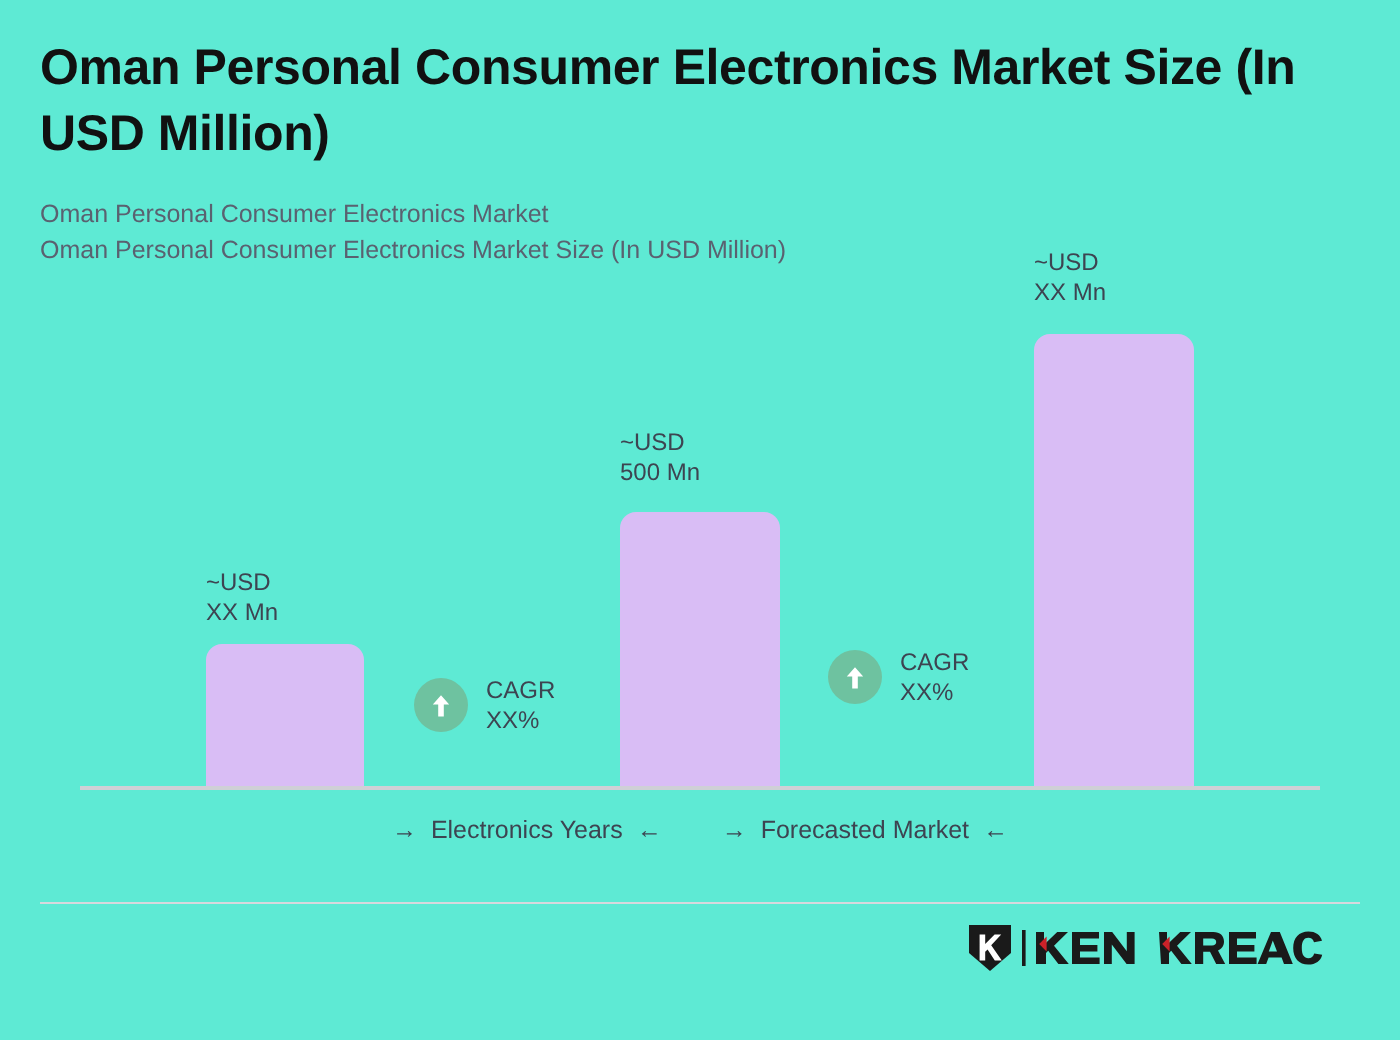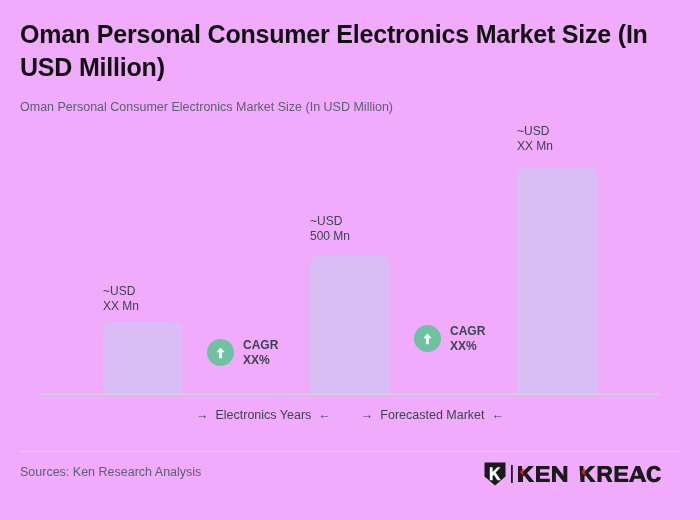--- a/index.html
+++ b/index.html
@@ -12,21 +12,21 @@
     background: #ffffff;
     font-family: "Liberation Sans", sans-serif;
     color: #3d4451;
     overflow: hidden;
   }
 
   #page {
     position: relative;
     width: 700px;
     height: 520px;
-    background: #f0abfc;
+    background: #5eead4;
   }
 
   
   .header {
     position: absolute;
     left: 20px;
     top: 18px;
     width: 650px;
   }
   .chart-title {
@@ -89,21 +89,20 @@
     color: #3d4451;
     white-space: pre-line;
   }
 
   
   .cagr {
     position: absolute;
     display: flex;
     align-items: center;
     gap: 9px;
-    font-weight: bold;
   }
   .cagr-circle {
     width: 27px;
     height: 27px;
     border-radius: 50%;
     background: #6ec2a0;
     display: flex;
     align-items: center;
     justify-content: center;
     flex: 0 0 auto;
@@ -170,20 +169,21 @@
 </head>
 <body>
 
 <div id="page">
 
   <div class="header">
     <h1 class="chart-title">Oman Personal Consumer Electronics Market Size (In USD Million)</h1>
   </div>
 
   <div class="subtitle-block">
+    <div class="subtitle-line">Oman Personal Consumer Electronics Market</div>
     <div class="subtitle-line">Oman Personal Consumer Electronics Market Size (In USD Million)</div>
   </div>
 
   <div class="plot">
 
     <div class="bar-wrap">
       <div class="bar" style="left:103px; width:79px; height:71px;"></div>
       <div class="bar" style="left:310px; width:80px; height:137px;"></div>
       <div class="bar" style="left:517px; width:80px; height:226px;"></div>
     </div>
@@ -225,21 +225,20 @@
       </div>
       <div class="period">
         <span class="arrow">→</span>
         <span>Forecasted Market</span>
         <span class="arrow">←</span>
       </div>
     </div>
   </div>
 
   <div class="footer-rule"></div>
-  <div class="sources">Sources: Ken Research Analysis</div>
 
   <div class="logo">
     <svg class="logo-mark" width="24" height="26" viewBox="0 0 24 26" aria-hidden="true">
       <path d="M1.5 1.5 H22.5 V15.5 L12 24.5 L1.5 15.5 Z" fill="#1a1a1a"></path>
       <path d="M6.8 6.2 H9.6 V11.0 L14.3 6.2 H17.6 L12.6 11.6 L17.9 19.2 H14.4 L10.8 13.7 L9.6 14.9 V19.2 H6.8 Z" fill="#ffffff"></path>
     </svg>
     <svg class="logo-word" width="152" height="20" viewBox="0 0 152 20" aria-hidden="true">
       <rect x="0" y="1" width="1.8" height="18" fill="#1a1a1a"></rect>
       <path d="M7 2 h4 v6.4 L17.6 2 h5.4 l-7 6.9 7.4 9.1 h-5.2 l-5.1-6.6 -1.1 1.1 V18 H7 Z" fill="#1a1a1a"></path>
       <path d="M12.3 4.2 L8.6 8.0 L12.3 11.8 Z" fill="#cc2229"></path>

